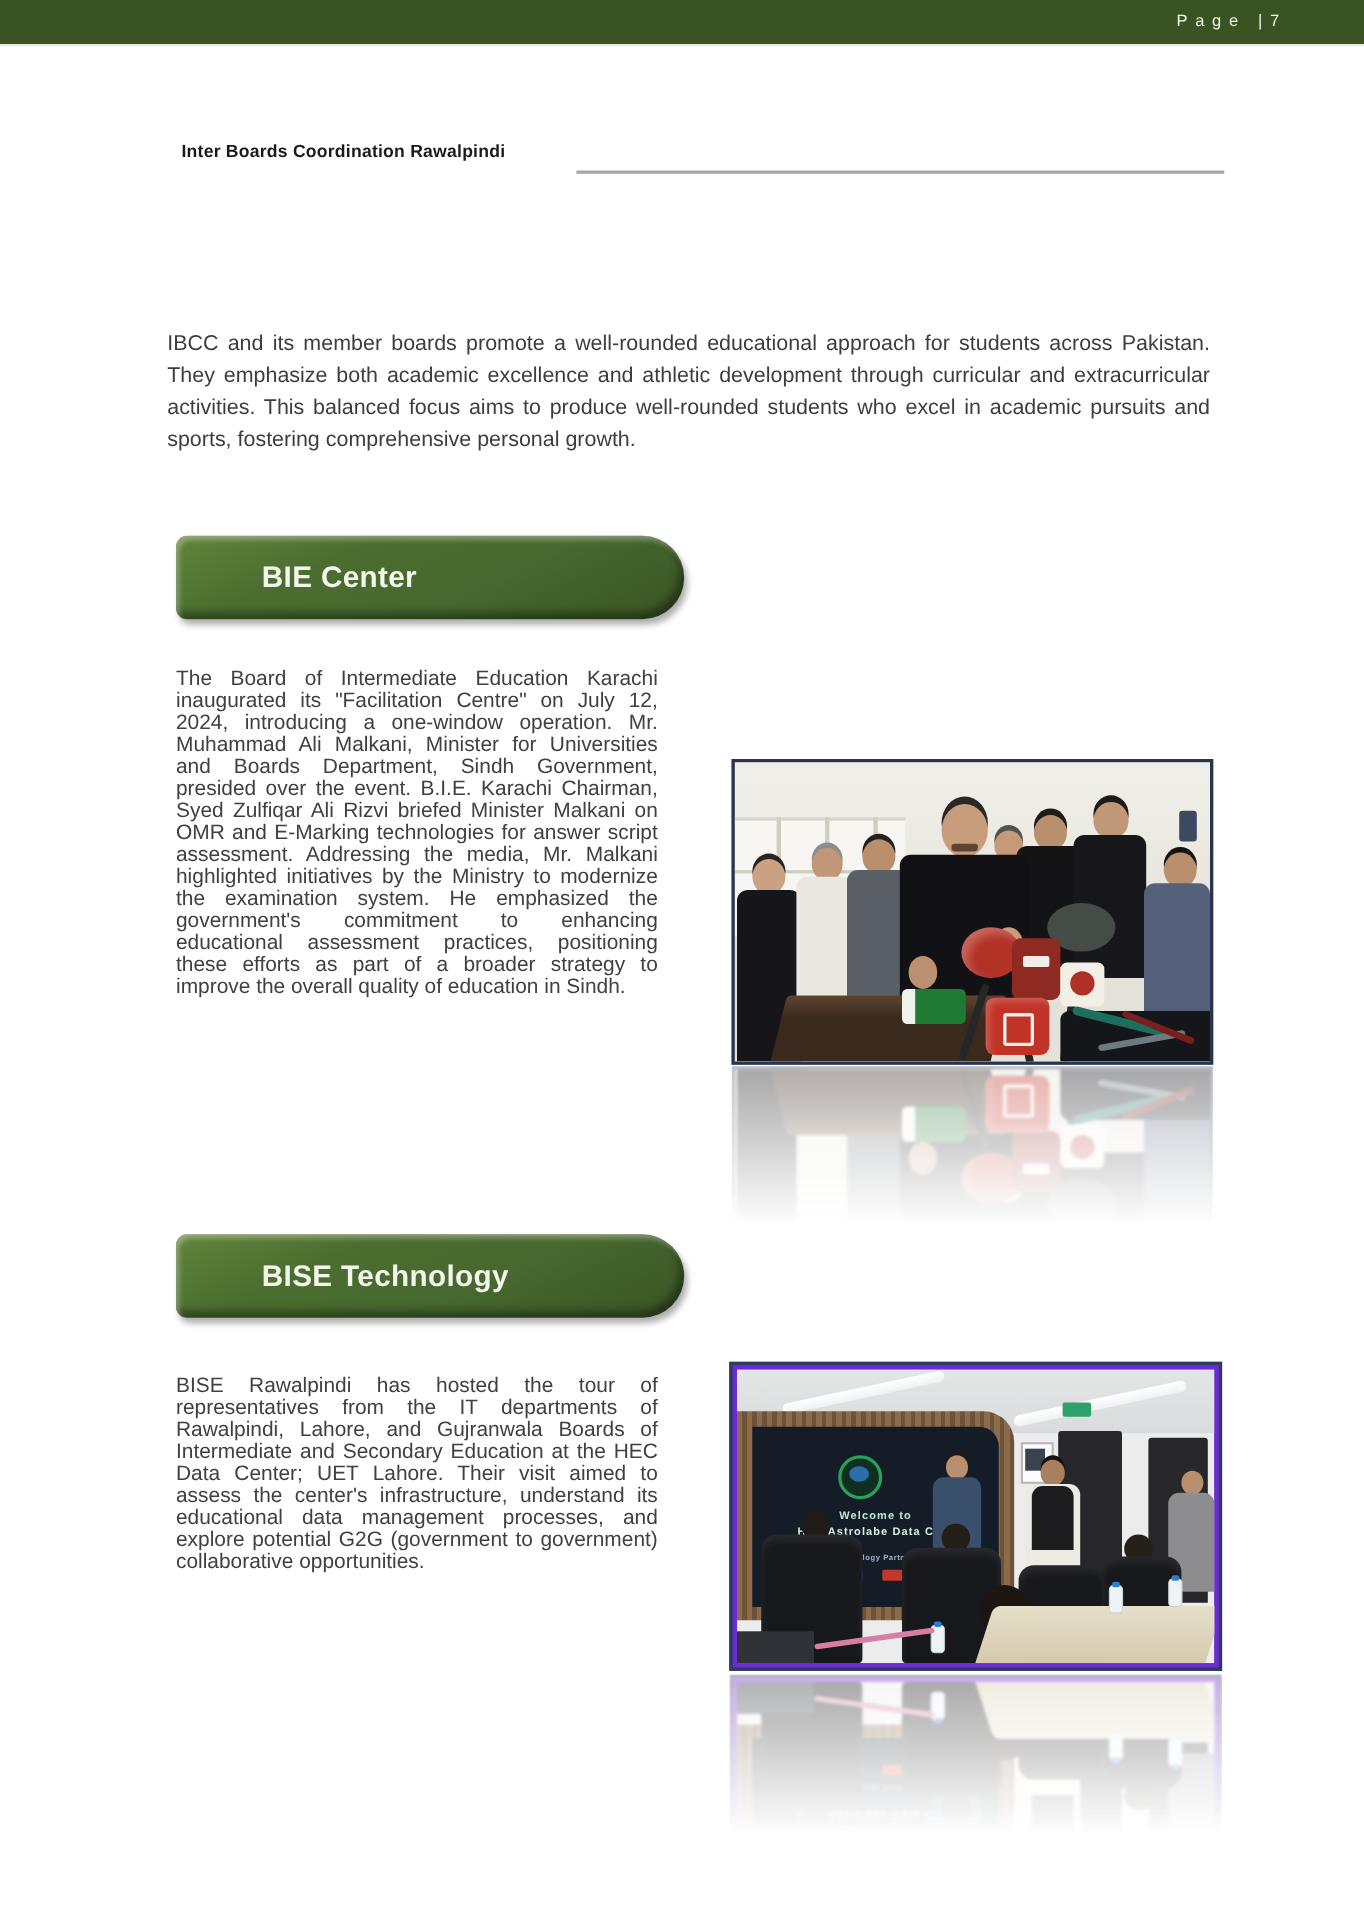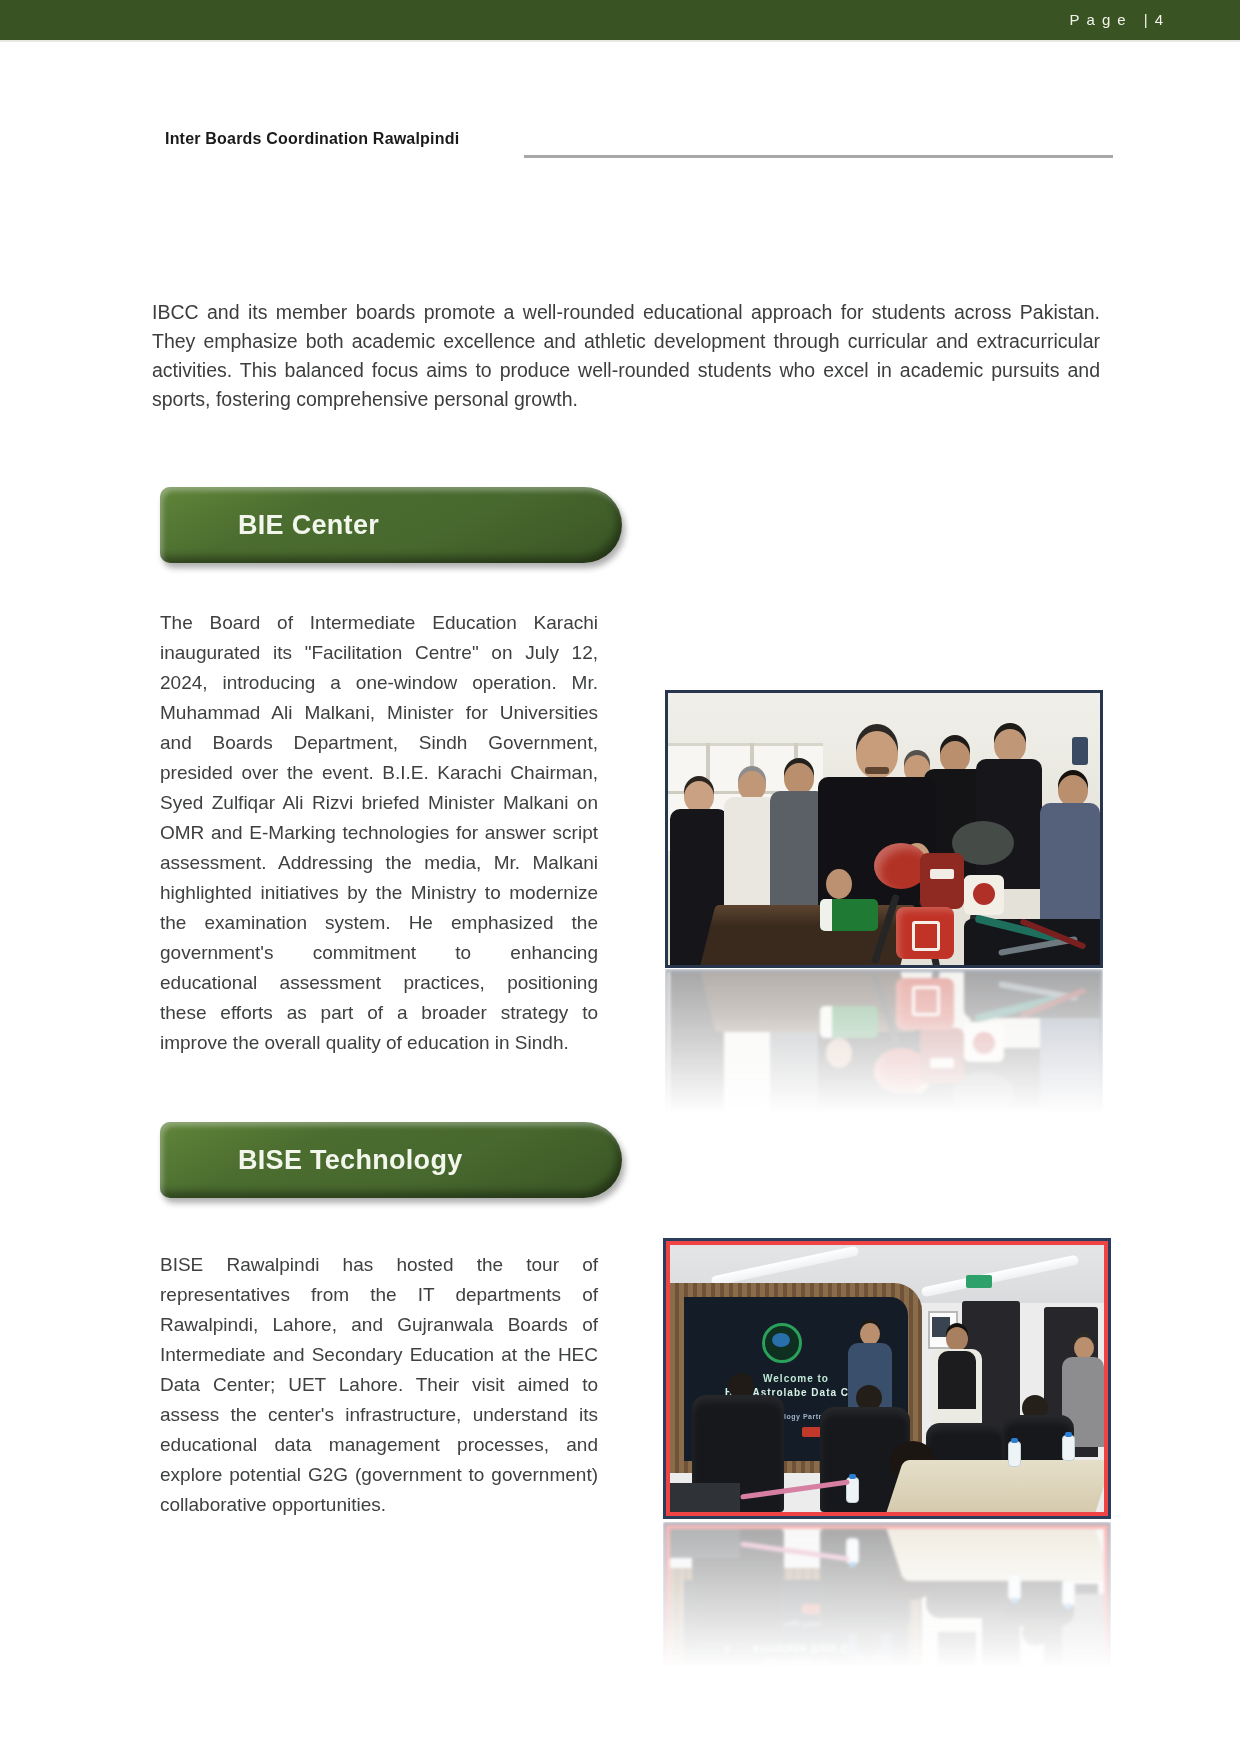--- a/index.html
+++ b/index.html
@@ -25,30 +25,30 @@
   .banner{position:absolute;left:160px;width:462px;height:76px;
         background:linear-gradient(155deg,#60853a 0%,#4b6d2f 30%,#47682e 60%,#3a5524 100%);
         border-radius:10px 38px 38px 10px;
         box-shadow:inset 3px 4px 5px rgba(255,255,255,.32), inset -4px -6px 8px rgba(0,0,0,.40),
                    3px 5px 6px rgba(0,0,0,.32);}
   .banner .lbl{display:block;line-height:76px;padding-left:78px;font-size:27px;font-weight:700;
         color:#f3f6ec;letter-spacing:.3px;}
   .banner1{top:487px;} .banner2{top:1122px;}
 
   
-  .colbody{position:absolute;left:160px;width:438px;font-size:19px;line-height:30px;color:#3f4040;
+  .colbody{position:absolute;left:160px;width:438px;font-size:19px;line-height:20px;color:#3f4040;
         text-align:justify;}
   .sec1{top:608px;} .sec2{top:1250px;}
 
   
   .photo{position:absolute;box-sizing:content-box;}
   .photo .scene{position:relative;overflow:hidden;}
   .photo1{left:665px;top:690px;width:432px;height:272px;border:3px solid #27354f;background:#cfd3d8;}
   .photo1 .scene{width:432px;height:272px;}
-  .photo2{left:663px;top:1238px;width:434px;height:267px;border:3px solid #2c3c5c;padding:4px;background:#ef4444;}
+  .photo2{left:663px;top:1238px;width:434px;height:267px;border:3px solid #2c3c5c;padding:4px;background:#6d28d9;}
   .photo2 .scene{width:434px;height:267px;}
 
   .abs{position:absolute;}
 
   
   .reflection{transform:scaleY(-1);opacity:.45;filter:blur(1.5px);pointer-events:none;
         -webkit-mask-image:linear-gradient(to top,rgba(0,0,0,.85),transparent 52%);
         mask-image:linear-gradient(to top,rgba(0,0,0,.85),transparent 52%);}
   .p1ref{top:969px !important;}
   .p2ref{top:1522px !important;}
@@ -79,21 +79,21 @@
   .bottle:before{content:"";position:absolute;left:2px;top:-4px;width:7px;height:5px;background:#2a7fd4;border-radius:2px;}
   .chair{background:#17181b;border-radius:14px 14px 4px 4px;
         box-shadow:inset 0 6px 8px rgba(255,255,255,.08);}
 </style>
 </head>
 <body>
 
 <div class="page">
 
   <div class="topbar">
-    <span class="pagenum">Page |4</span>
+    <span class="pagenum">Page |7</span>
   </div>
   <div class="topbar-underline"></div>
 
   <div class="brand">Inter Boards Coordination Rawalpindi</div>
   <div class="brand-rule"></div>
   <p class="intro" style="margin:0;">IBCC and its member boards promote a well-rounded educational approach for students across Pakistan. They emphasize both academic excellence and athletic development through curricular and extracurricular activities. This balanced focus aims to produce well-rounded students who excel in academic pursuits and sports, fostering comprehensive personal growth.</p>
 
   <div class="banner banner1">
     <span class="lbl">BIE Center</span>
   </div>

